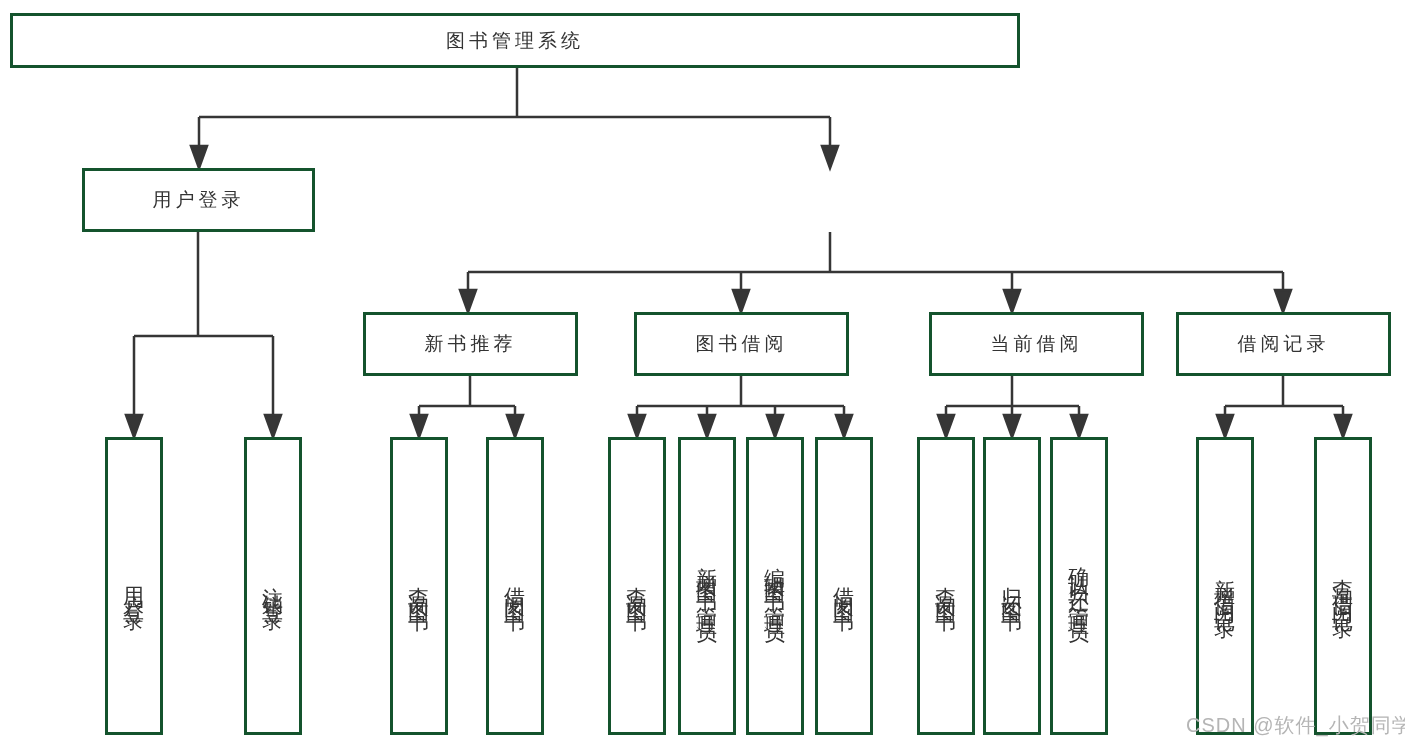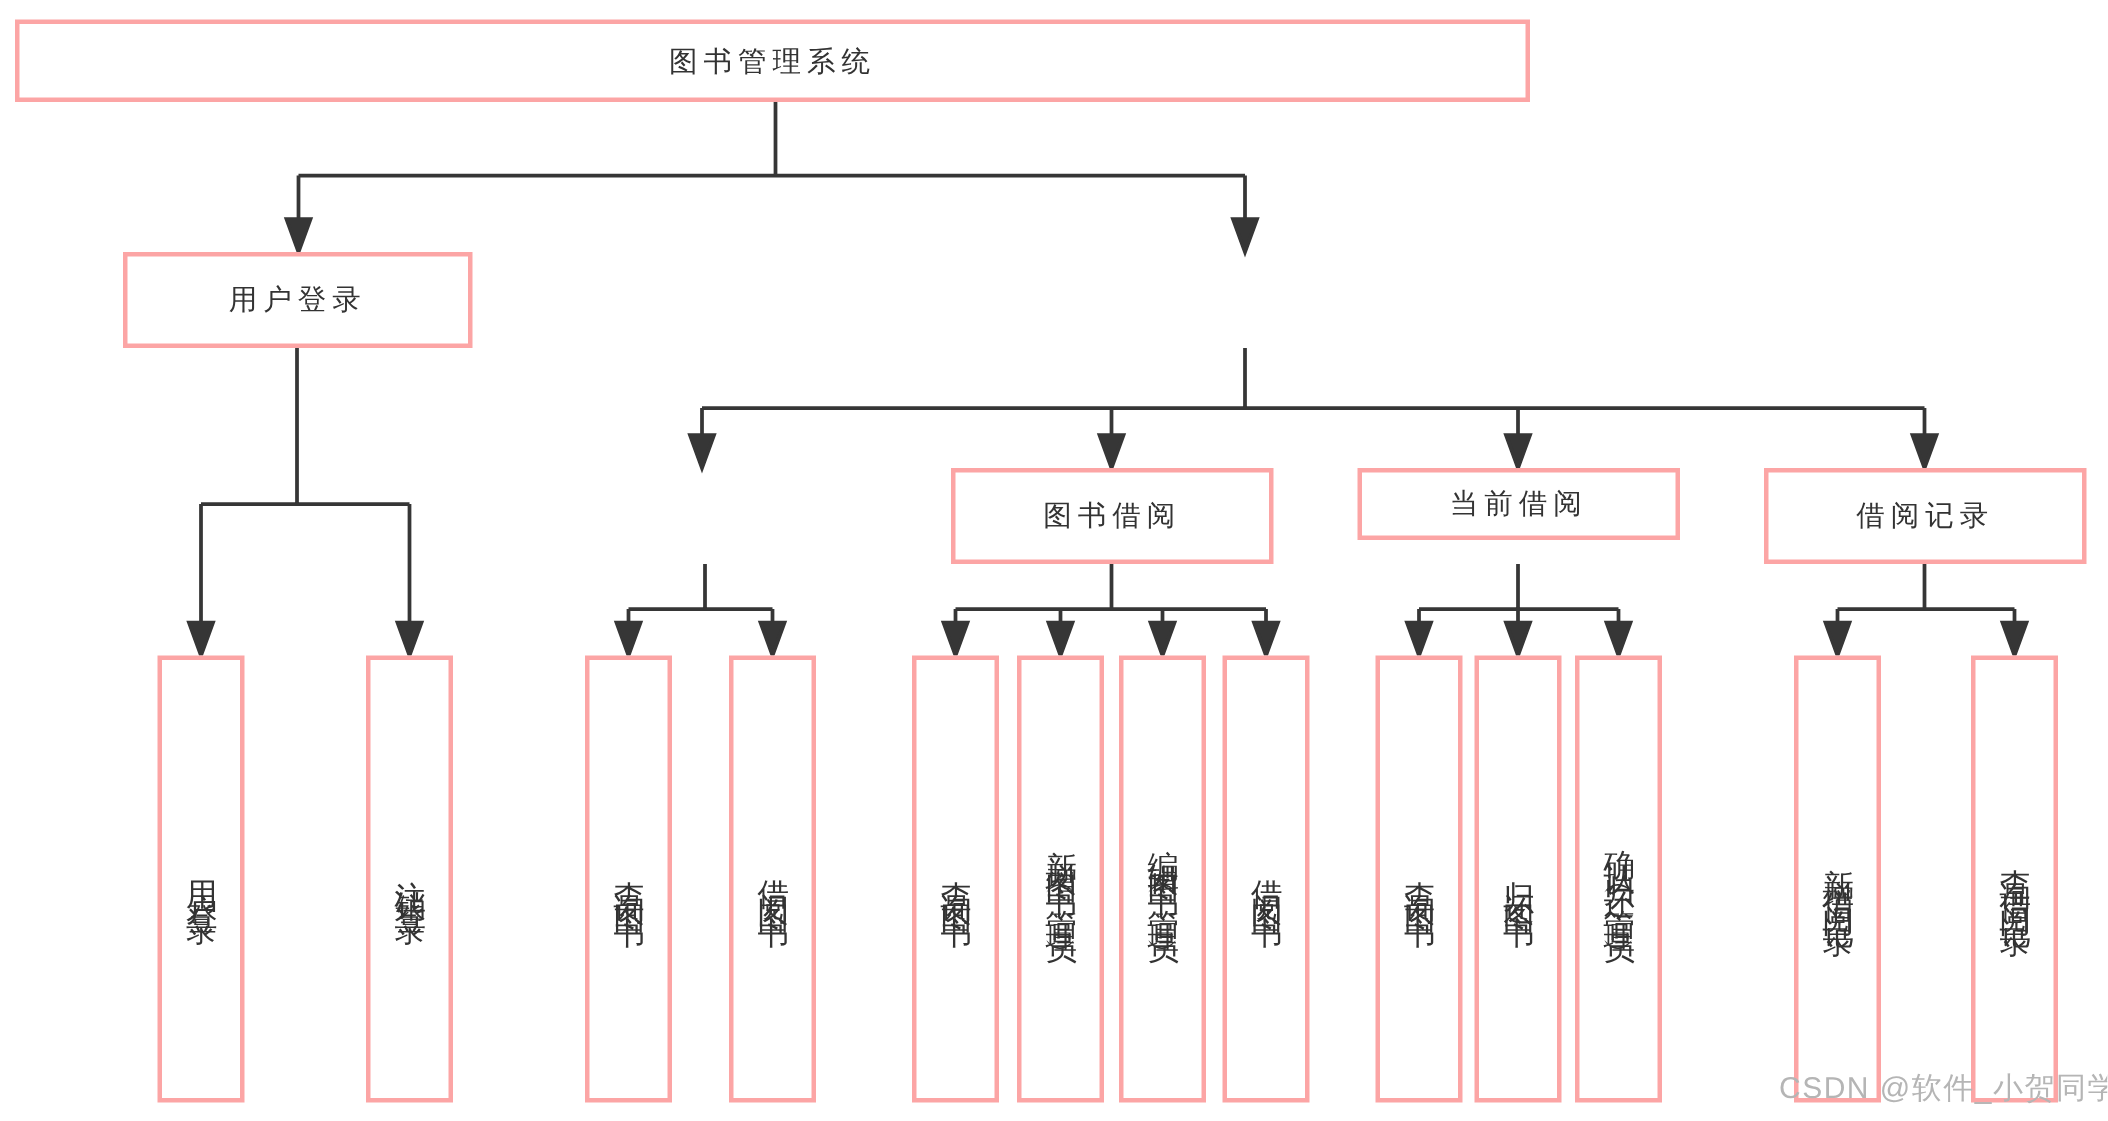--- a/index.html
+++ b/index.html
@@ -8,21 +8,21 @@
     width:1405px;height:747px;
     background:#ffffff;
     font-family:"Liberation Sans","DejaVu Sans",sans-serif;
     overflow:hidden;
   }
   #wires{position:absolute;left:0;top:0;z-index:0;}
   .box{
     position:absolute;
     box-sizing:border-box;
     background:#ffffff;
-    border:3px solid #fca5a5;
+    border:3px solid #14532d;
     color:#333333;
     display:flex;align-items:center;justify-content:center;
     z-index:1;
   }
   .h-node{font-size:19px;letter-spacing:4px;white-space:nowrap;}
   .leaf{
     writing-mode:vertical-rl;
     text-orientation:mixed;
     font-size:21px;
     letter-spacing:8px;
@@ -92,22 +92,23 @@
         <polygon points="1217,415 1233,415 1225,437"></polygon>
         <polygon points="1335,415 1351,415 1343,437"></polygon>
       </g>
     </g>
   </svg>
 
   <div class="box h-node" style="left:10px;top:13px;width:1010px;height:55px;">图书管理系统</div>
 
   <div class="box h-node" style="left:82px;top:168px;width:233px;height:64px;">用户登录</div>
 
+  <div class="box h-node" style="left:363px;top:312px;width:215px;height:64px;">新书推荐</div>
   <div class="box h-node" style="left:634px;top:312px;width:215px;height:64px;">图书借阅</div>
-  <div class="box h-node" style="left:905px;top:312px;width:215px;height:48px;">当前借阅</div>
+  <div class="box h-node" style="left:929px;top:312px;width:215px;height:64px;">当前借阅</div>
   <div class="box h-node" style="left:1176px;top:312px;width:215px;height:64px;">借阅记录</div>
 
   <div class="box leaf" style="left:105px;top:437px;width:58px;height:298px;">用户登录</div>
   <div class="box leaf" style="left:244px;top:437px;width:58px;height:298px;">注销登录</div>
 
   <div class="box leaf" style="left:390px;top:437px;width:58px;height:298px;">查询图书</div>
   <div class="box leaf" style="left:486px;top:437px;width:58px;height:298px;">借阅图书</div>
 
   <div class="box leaf" style="left:608px;top:437px;width:58px;height:298px;">查询图书</div>
   <div class="box leaf" style="left:678px;top:437px;width:58px;height:298px;">新增图书（管理员）</div>

